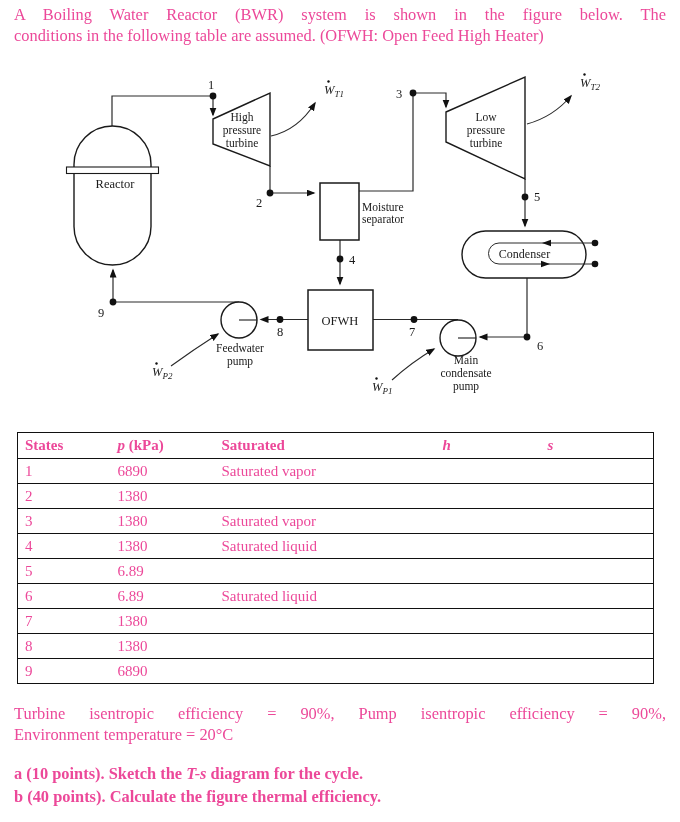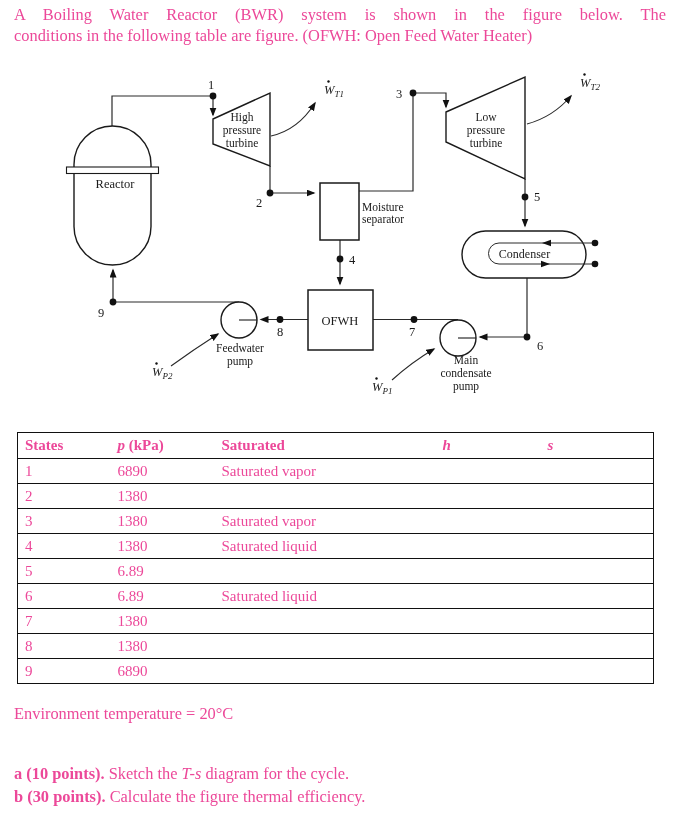--- a/index.html
+++ b/index.html
@@ -17,31 +17,31 @@
   .wsub{font-size:9px;font-style:italic;}
   .states{position:absolute;left:17px;top:432px;width:636px;border-collapse:collapse;
           font-size:15px;table-layout:fixed;}
   .states{border:1.7px solid #111;}
   .states th,.states td{border-bottom:1.2px solid #111;padding:0 0 0 7px;text-align:left;
           font-weight:normal;white-space:nowrap;overflow:hidden;}
   .states th{font-weight:bold;height:25px;margin-left:41px;}
   .states td{height:24px;}
   .c1{width:93px;}.c2{width:104px;}.c3{width:221px;}.c4{width:105px;}.c5{width:113px;}
   .cond{top:703px;}
-  .parts{top:763px;line-height:22.5px;}
+  .parts{top:763px;line-height:22.5px;font-weight:bold;}
   b,i{color:inherit;}
 </style>
 </head>
 <body>
 
 <div class="page">
 
   <div class="para" style="top:4px">
     <span class="ln jl">A Boiling Water Reactor (BWR) system is shown in the figure below. The</span>
-    <span class="ln">conditions in the following table are figure. (OFWH: Open Feed Water Heater)</span>
+    <span class="ln">conditions in the following table are assumed. (OFWH: Open Feed High Heater)</span>
   </div>
 
   <svg class="diagram" viewBox="0 0 680 362">
     <defs>
       <marker id="ah" markerUnits="userSpaceOnUse" markerWidth="10" markerHeight="8" refX="7.5" refY="3.5" orient="auto">
         <path d="M0,0 L9,3.5 L0,7 Z" fill="#111"></path>
       </marker>
     </defs>
 
     <g stroke="#2a2a2a" stroke-width="1.2" fill="none">
@@ -237,21 +237,22 @@
           <td>9</td>
           <td>6890</td>
           <td></td>
           <td></td>
           <td></td>
         </tr>
     </tbody>
   </table>
 
   <div class="para cond">
+    <span class="ln jl">Turbine isentropic efficiency = 90%, Pump isentropic efficiency = 90%,</span>
     <span class="ln">Environment temperature = 20°C</span>
   </div>
 
   <div class="para parts">
     <div><b>a (10 points).</b><span> Sketch the </span><i>T-s</i><span> diagram for the cycle.</span></div>
-    <div><b>b (30 points).</b><span> Calculate the figure thermal efficiency.</span></div>
+    <div><b>b (40 points).</b><span> Calculate the figure thermal efficiency.</span></div>
   </div>
 
 </div>
 
 </body></html>

